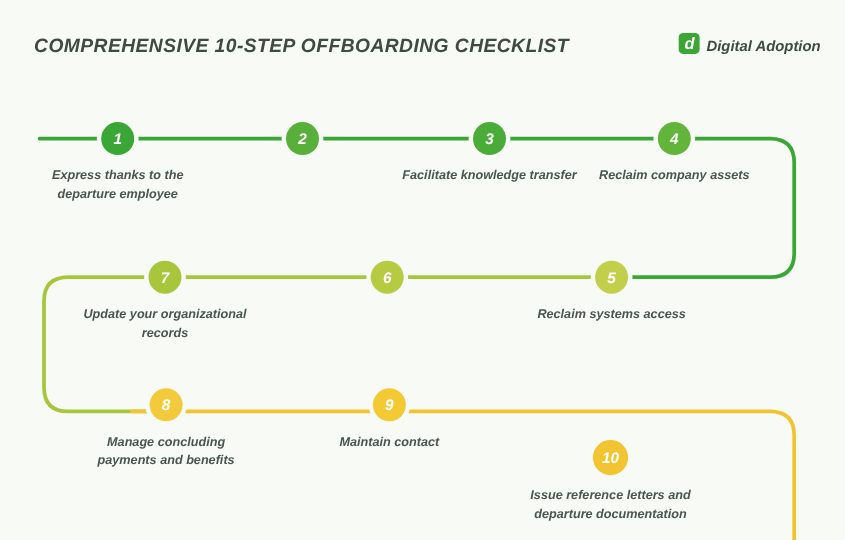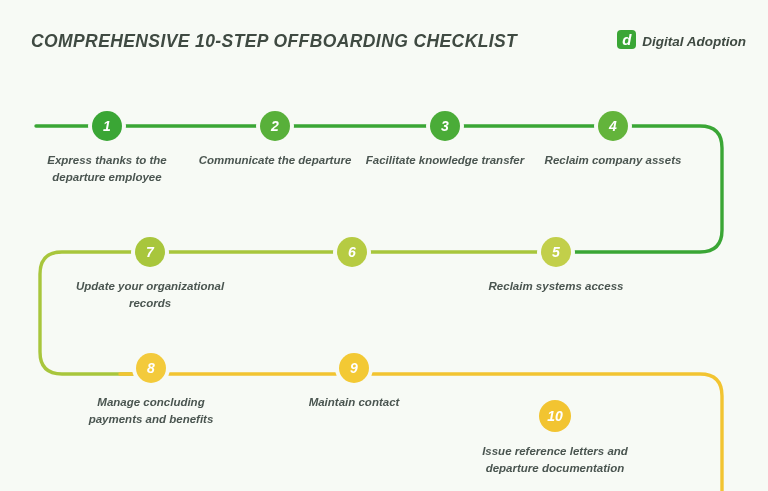--- a/index.html
+++ b/index.html
@@ -130,21 +130,20 @@
     <path d="M 120 374 L 700 374 Q 722 374 722 396 L 722 491" fill="none" stroke="#f2c431" stroke-width="3.4" stroke-linecap="round"></path>
   </svg>
 
   <div class="node" style="left:107px; top:111px;">
     <div class="badge" style="background:#3aa635;">1</div>
     <div class="node-label">Express thanks to the departure employee</div>
   </div>
 
   <div class="node" style="left:275px; top:111px;">
     <div class="badge" style="background:#58b03a;">2</div>
-    <div class="node-label">Communicate the departure</div>
   </div>
 
   <div class="node" style="left:445px; top:111px;">
     <div class="badge" style="background:#4aac38;">3</div>
     <div class="node-label">Facilitate knowledge transfer</div>
   </div>
 
   <div class="node" style="left:613px; top:111px;">
     <div class="badge" style="background:#63b43b;">4</div>
     <div class="node-label">Reclaim company assets</div>

